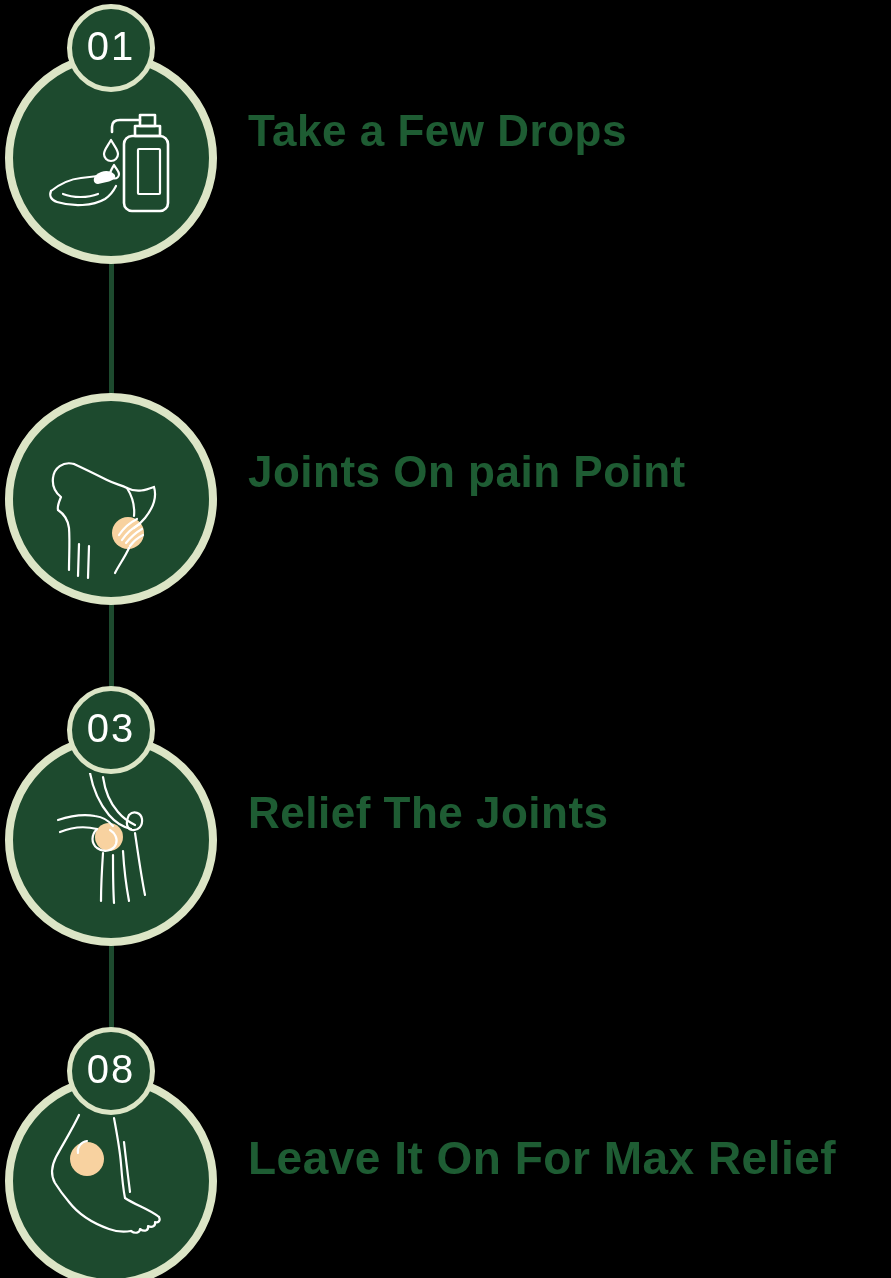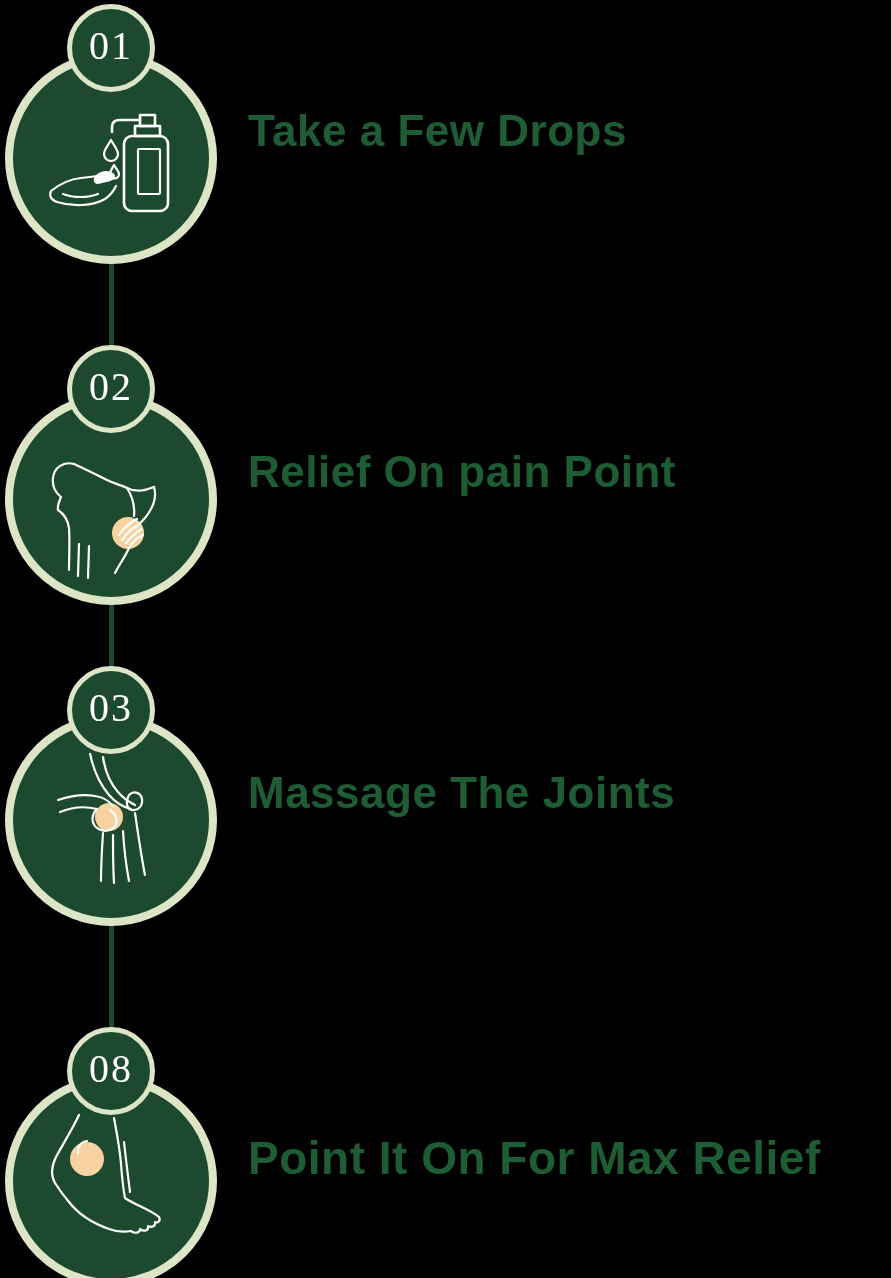--- a/index.html
+++ b/index.html
@@ -14,42 +14,42 @@
   .connector {
     position: absolute;
     left: 109px; top: 46px;
     width: 5px; height: 1035px;
     background: var(--connector);
     z-index: 0;
   }
   .step { position: absolute; left: 0; width: 100%; height: 340px; }
   .step-1 { top: 4px; }
   .step-2 { top: 345px; }
-  .step-3 { top: 666px; }
+  .step-3 { top: 686px; }
   .step-4 { top: 1027px; }
   .circle {
     position: absolute; left: 5px; top: 48px;
     width: 196px; height: 196px;
     border: 8px solid var(--circle-border);
     border-radius: 50%;
     background: var(--circle-fill);
     z-index: 1;
     display: flex; align-items: center; justify-content: center;
   }
   .badge {
     position: absolute; left: 67px; top: 0;
     width: 78px; height: 78px;
     border: 5px solid var(--circle-border);
     border-radius: 50%;
     background: var(--circle-fill);
     z-index: 2;
     display: flex; align-items: center; justify-content: center;
   }
   .badge span {
-    font-family: Liberation Serif, serif;
+    font-family: Liberation Sans, sans-serif;
     font-size: 40px;
     letter-spacing: 2px;
     color: var(--step-number-text);
     line-height: 1;
     padding-bottom: 4px;
   }
   .label {
     position: absolute; left: 248px; top: 103px;
     font-size: 44px; font-weight: 700;
     letter-spacing: 0.5px;
@@ -120,24 +120,21 @@
 
         <path class="ink" d="M38 88 L37 120"></path>
         <path class="ink" d="M48 90 L47 122"></path>
 
         <path class="ink" d="M96 63 C88 67 82 73 78 79"></path>
         <path class="ink" d="M99 68 C91 72 85 78 81 84"></path>
         <path class="ink" d="M101 73 C94 77 89 82 85 87"></path>
         <path class="ink" d="M102 79 C96 82 92 86 89 90"></path>
       </svg>
     </div>
-    <div class="badge">
-      <span>02</span>
-    </div>
-    <div class="label">Relief On pain Point</div>
+    <div class="label">Joints On pain Point</div>
   </div>
 
   <div class="step step-3">
     <div class="circle">
       <svg class="icon-3" width="95" height="135" viewBox="0 0 95 135">
         <circle class="peach" cx="54" cy="64" r="14"></circle>
 
         <path class="ink" d="M35 0 C38 16 44 30 54 42 C60 49 68 54 76 56"></path>
         <path class="ink" d="M48 4 C50 18 55 30 63 39 C68 45 74 49 80 52"></path>
 
@@ -150,21 +147,21 @@
 
         <path class="ink" d="M48 80 C47 95 46 110 46 128"></path>
         <path class="ink" d="M58 82 C58 98 58 114 59 130"></path>
         <path class="ink" d="M68 78 C69 95 71 112 74 128"></path>
         <path class="ink" d="M80 60 C83 80 86 102 90 122"></path>
       </svg>
     </div>
     <div class="badge">
       <span>03</span>
     </div>
-    <div class="label">Massage The Joints</div>
+    <div class="label">Relief The Joints</div>
   </div>
 
   <div class="step step-4">
     <div class="circle">
       <svg class="icon-4" width="125" height="140" viewBox="0 0 125 140">
         <circle class="peach" cx="40" cy="47" r="17"></circle>
 
         <path class="ink" d="M31 41 C30 35 34 30 40 29"></path>
 
         <path class="ink" d="M32 3 C26 16 16 32 9 45 C4 55 4 64 8 71 C13 79 17 84 22 90 C32 103 48 112 62 117 C70 120 78 120 84 119"></path>
@@ -173,16 +170,16 @@
 
         <path class="ink" d="M112 105 C102 97 88 93 78 86"></path>
 
         <path class="ink" d="M67 6 C70 22 73 38 74 52 C75 65 76 76 78 86"></path>
         <path class="ink" d="M77 30 C79 48 81 64 83 80"></path>
       </svg>
     </div>
     <div class="badge">
       <span>08</span>
     </div>
-    <div class="label">Point It On For Max Relief</div>
+    <div class="label">Leave It On For Max Relief</div>
   </div>
 
 </div>
 
 </body></html>

